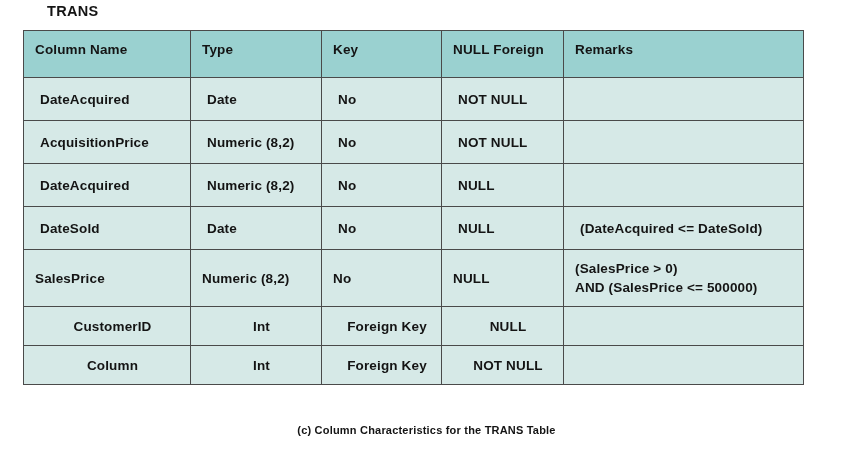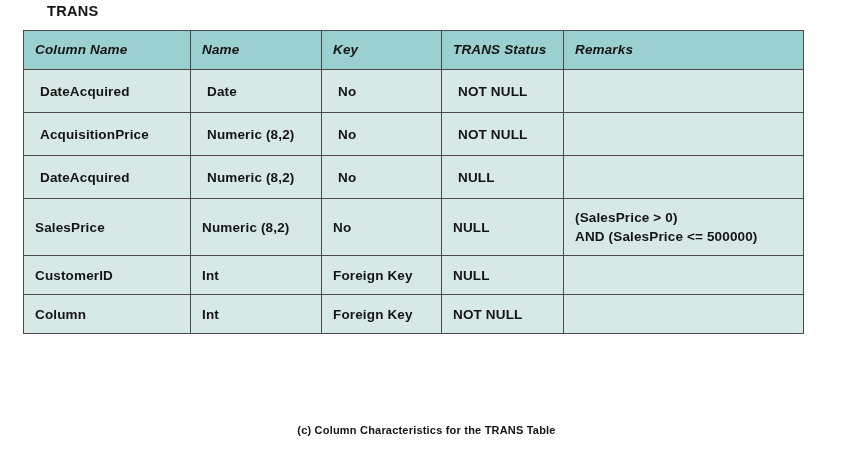--- a/index.html
+++ b/index.html
@@ -49,29 +49,28 @@
     font-weight: bold;
     letter-spacing: 0.15px;
     padding: 0 0 0 11px;
     color: #141414;
   }
   #spec-table thead th {
     background: #9ad1d0;
     height: 38px;
     line-height: 38px;
     padding-top: 0;
-    padding-bottom: 0;
-    font-style: italic;
+    padding-bottom: 8px;
   }
   #spec-table tbody td {
     background: #d6e9e7;
     line-height: 19px;
   }
   #spec-table tbody tr.r-tall td   { height: 56px; }
-  #spec-table tbody tr.r-short td  { height: 38px; }
+  #spec-table tbody tr.r-short td  { height: 38px; text-align: center; }
   #spec-table tbody tr.r-mid td    { height: 42px; padding-left: 16px; }
   #spec-table tbody tr.r-xtall td  { height: 56px; }
   .remark-line { display: block; white-space: nowrap; }
   #figure-caption {
     position: absolute;
     left: 0;
     top: 424px;
     width: 853px;
     text-align: center;
     font-size: 11px;
@@ -89,23 +88,23 @@
   <colgroup>
     <col class="c-name">
     <col class="c-type">
     <col class="c-key">
     <col class="c-null">
     <col class="c-remarks">
   </colgroup>
   <thead>
     <tr>
       <th>Column Name</th>
-      <th>Name</th>
+      <th>Type</th>
       <th>Key</th>
-      <th>TRANS Status</th>
+      <th>NULL Foreign</th>
       <th>Remarks</th>
     </tr>
   </thead>
   <tbody>
     <tr class="r-mid">
       <td>DateAcquired</td>
       <td>Date</td>
       <td>No</td>
       <td>NOT NULL</td>
       <td>
@@ -121,20 +120,29 @@
         <span class="remark-line"></span>
       </td>
     </tr>
     <tr class="r-mid">
       <td>DateAcquired</td>
       <td>Numeric (8,2)</td>
       <td>No</td>
       <td>NULL</td>
       <td>
         <span class="remark-line"></span>
+      </td>
+    </tr>
+    <tr class="r-mid">
+      <td>DateSold</td>
+      <td>Date</td>
+      <td>No</td>
+      <td>NULL</td>
+      <td>
+        <span class="remark-line">(DateAcquired &lt;= DateSold)</span>
       </td>
     </tr>
     <tr class="r-xtall">
       <td>SalesPrice</td>
       <td>Numeric (8,2)</td>
       <td>No</td>
       <td>NULL</td>
       <td>
         <span class="remark-line">(SalesPrice &gt; 0)</span>
         <span class="remark-line">AND (SalesPrice &lt;= 500000)</span>

